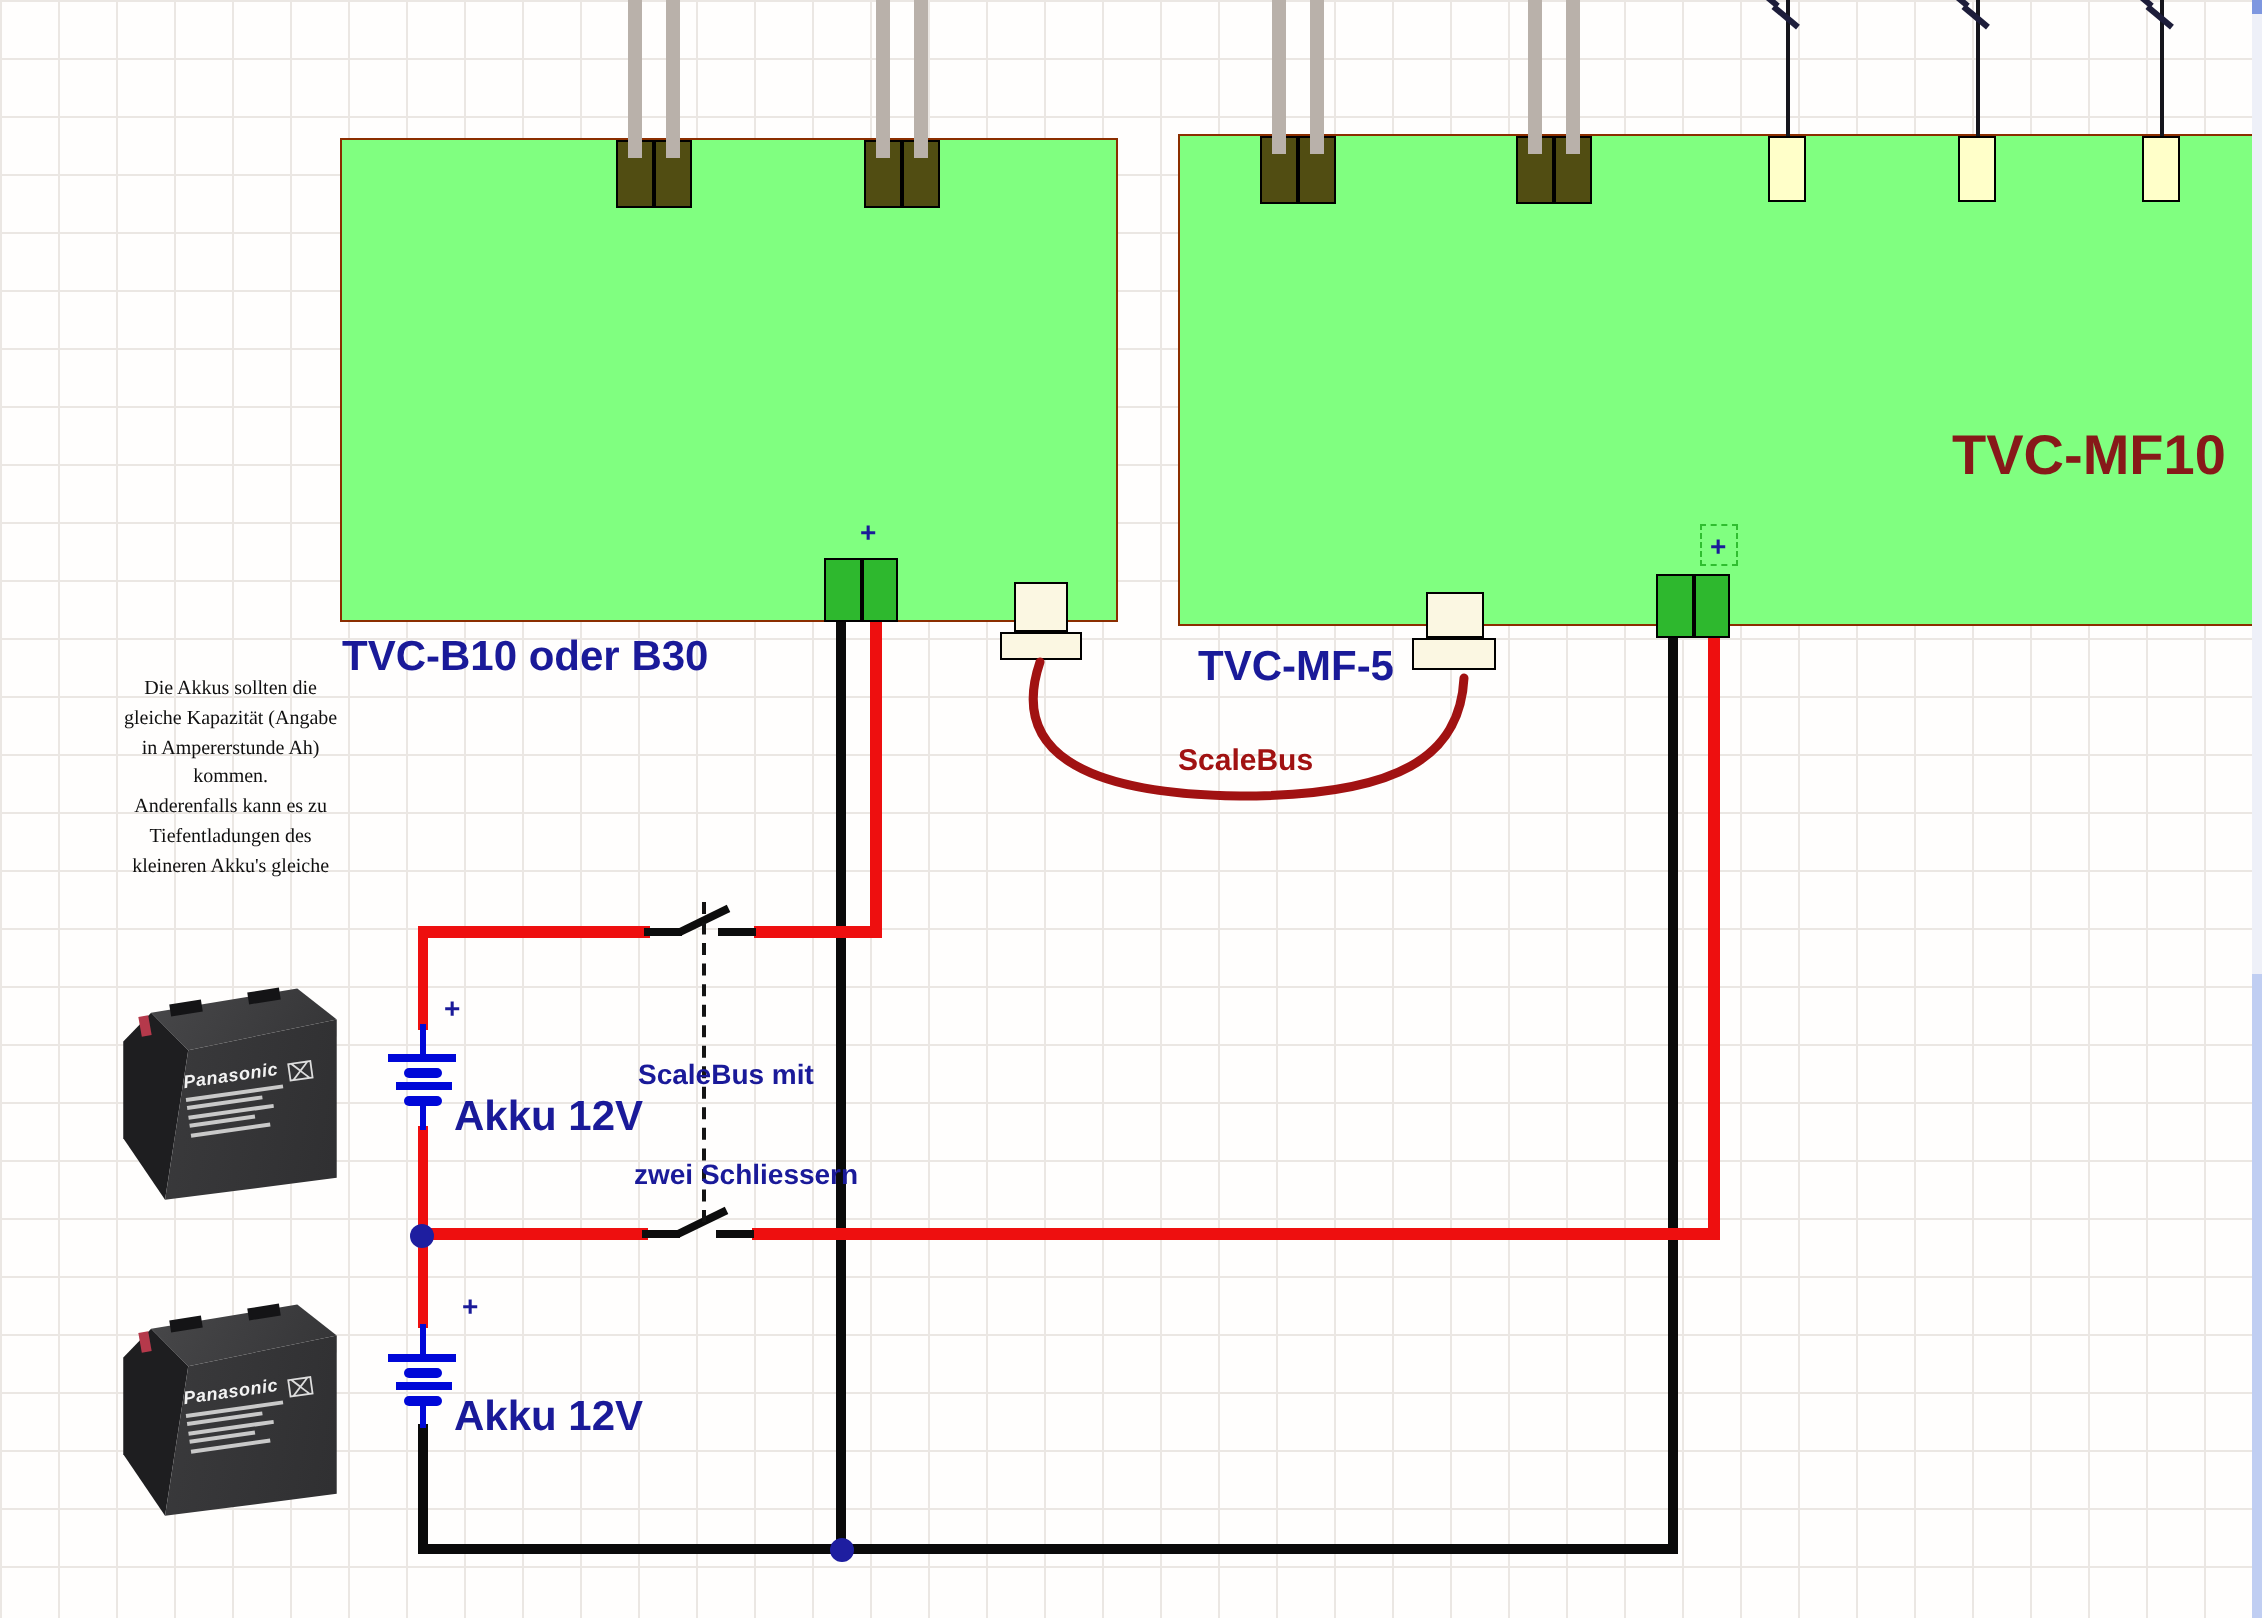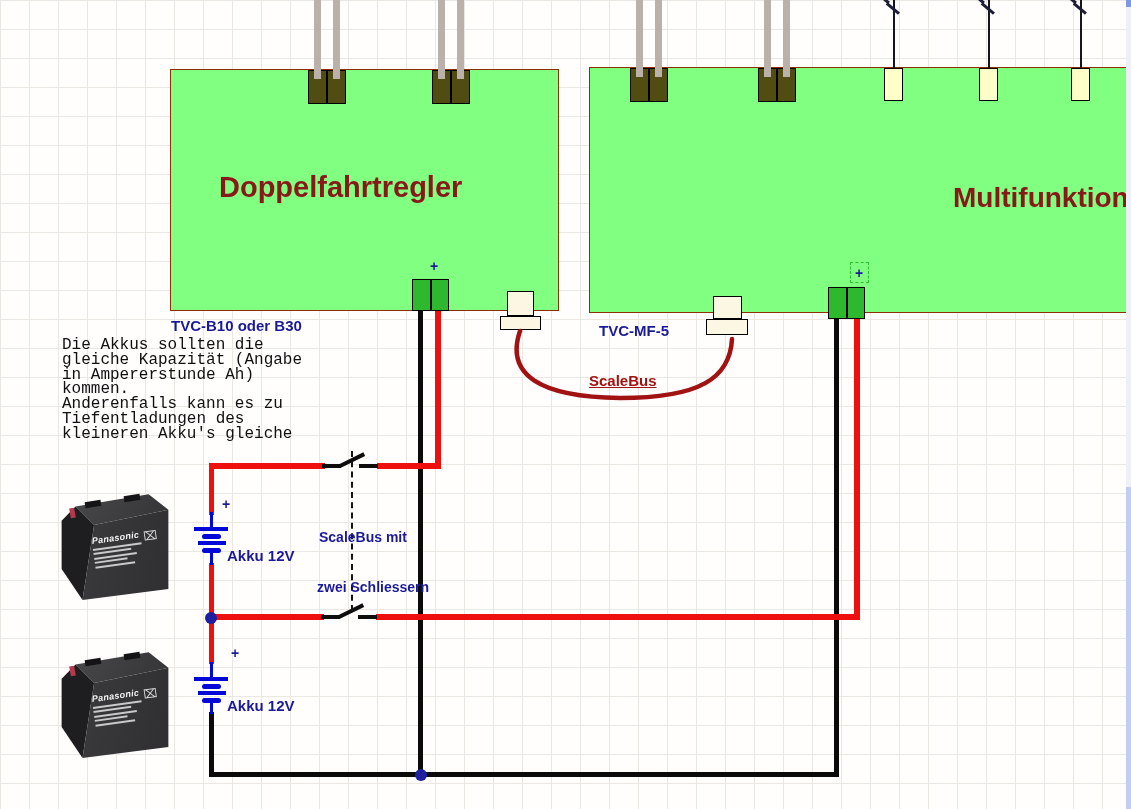--- a/index.html
+++ b/index.html
@@ -10,21 +10,21 @@
       linear-gradient(to right,#ebe7e3 1px,transparent 1px),
       linear-gradient(to bottom,#ebe7e3 1px,transparent 1px);
     background-size:29px 29px;
     font-family:"Liberation Sans",sans-serif;
   }
   .abs{position:absolute;}
   
   .board{background:#80ff80;border:1.5px solid #8b2e00;box-sizing:border-box;}
   .board-title{color:#871919;font-weight:bold;font-size:29px;letter-spacing:0;white-space:nowrap;}
   .navy{color:#1a1a99;font-weight:bold;}
-  .lbl15{font-size:15px;white-space:nowrap;}
+  .lbl15{font-size:21px;white-space:nowrap;}
   .lbl14{font-size:14px;white-space:nowrap;}
   .plus{font-size:14px;line-height:14px;}
   
   .olive{background:#514d12;border:1.5px solid #000;box-sizing:border-box;display:flex;}
   .olive .cell{flex:1;}
   .olive .cell + .cell{border-left:2px solid #000;}
   .greencon{background:#2eb82e;border:1.5px solid #000;box-sizing:border-box;display:flex;}
   .greencon .cell{flex:1;}
   .greencon .cell + .cell{border-left:2px solid #000;}
   .yellowcon{background:#ffffc9;border:1.5px solid #000;box-sizing:border-box;}
@@ -34,21 +34,21 @@
   .wred{background:#ee0f0f;}
   .wblk{background:#0a0a0a;}
   .thinline{width:2px;background:#15151c;}
   .slash{height:2.5px;background:#1d1d3a;}
   .dot{width:12px;height:12px;border-radius:50%;background:#1e1ea0;}
   .blue{background:#0008d8;}
   .swpart{background:#0d0d0d;}
   .dashlink{border-left:2px dashed #141414;}
   .selbox{border:1.5px dashed #2fbe2f;box-sizing:border-box;}
   
-  .note{font-family:Liberation Mono, monospace;font-size:16px;line-height:14.8px;color:#101010;white-space:nowrap;}
+  .note{font-family:Liberation Serif, serif;font-size:10px;line-height:14.8px;color:#101010;white-space:nowrap;text-align:center;}
   .scalebus-lbl{color:#a11212;font-weight:bold;font-size:15px;}
   
   .battery{width:116px;height:110px;}
   .battery .face{position:absolute;left:0;top:0;width:100%;height:100%;}
   .bat-top{clip-path:polygon(16% 14%,79% 3%,96% 17%,32% 31%);background:linear-gradient(120deg,#4b4b4d,#2c2c2e);}
   .bat-left{clip-path:polygon(16% 14%,32% 31%,22% 99%,4% 71%,4% 27%);background:#1e1e20;}
   .bat-front{clip-path:polygon(32% 31%,96% 17%,96% 89%,22% 99%);background:linear-gradient(100deg,#3d3d3f,#2f2f31);}
   .bat-label{position:absolute;left:33%;top:36%;width:60%;height:56%;transform:rotate(-8deg);}
   .bat-brand{color:#f2f2f2;font-weight:bold;font-style:italic;font-size:9px;letter-spacing:.3px;}
   .bat-line{height:2px;background:#c9c9c9;margin-top:2.5px;}
@@ -57,22 +57,21 @@
   .bat-bump{position:absolute;width:16px;height:6px;background:#141416;transform:rotate(-9deg);}
 </style>
 </head>
 <body>
 
 <div id="canvas">
 
   <div class="abs board" style="left:170px;top:69px;width:389px;height:242px;"></div>
   <div class="abs board" style="left:589px;top:67px;width:546px;height:246px;"></div>
 
-  <div class="abs board-title" style="left:219px;top:171px;">Doppelfahrtregler</div>
-  <div class="abs board-title" style="left:953px;top:182px;font-size:28px;">Multifunktion</div>
+  <div class="abs board-title" style="left:976px;top:212px;font-size:28px;">TVC-MF10</div>
 
   <div class="abs navy lbl15" style="left:171px;top:317px;">TVC-B10 oder B30</div>
   <div class="abs navy lbl15" style="left:599px;top:322px;">TVC-MF-5</div>
 
   <div class="abs olive" style="left:308px;top:70px;width:38px;height:34px;">
       <div class="cell"></div>
       <div class="cell"></div>
     </div>
   <div class="abs olive" style="left:432px;top:70px;width:38px;height:34px;">
       <div class="cell"></div>
@@ -124,21 +123,21 @@
   <div class="abs navy plus" style="left:855px;top:266px;">+</div>
 
   <div class="abs beige" style="left:507px;top:291px;width:27px;height:25px;"></div>
   <div class="abs beige" style="left:500px;top:316px;width:41px;height:14px;"></div>
   <div class="abs beige" style="left:713px;top:296px;width:29px;height:23px;"></div>
   <div class="abs beige" style="left:706px;top:319px;width:42px;height:16px;"></div>
 
   <svg class="abs" style="left:485px;top:323px;" width="260" height="85">
     <path d="M 35 8 C 20 52, 55 74, 135 75 C 215 75, 245 55, 247 16" fill="none" stroke="#a11212" stroke-width="4.5" stroke-linecap="round"></path>
   </svg>
-  <div class="abs scalebus-lbl" style="left:589px;top:372px;text-decoration:underline;">ScaleBus</div>
+  <div class="abs scalebus-lbl" style="left:589px;top:372px;">ScaleBus</div>
 
   <div class="abs note" style="left:62px;top:338px;">
     <div>Die Akkus sollten die</div>
     <div>gleiche Kapazität (Angabe</div>
     <div>in Ampererstunde Ah)</div>
     <div>kommen.</div>
     <div>Anderenfalls kann es zu</div>
     <div>Tiefentladungen des</div>
     <div>kleineren Akku's gleiche</div>
   </div>

